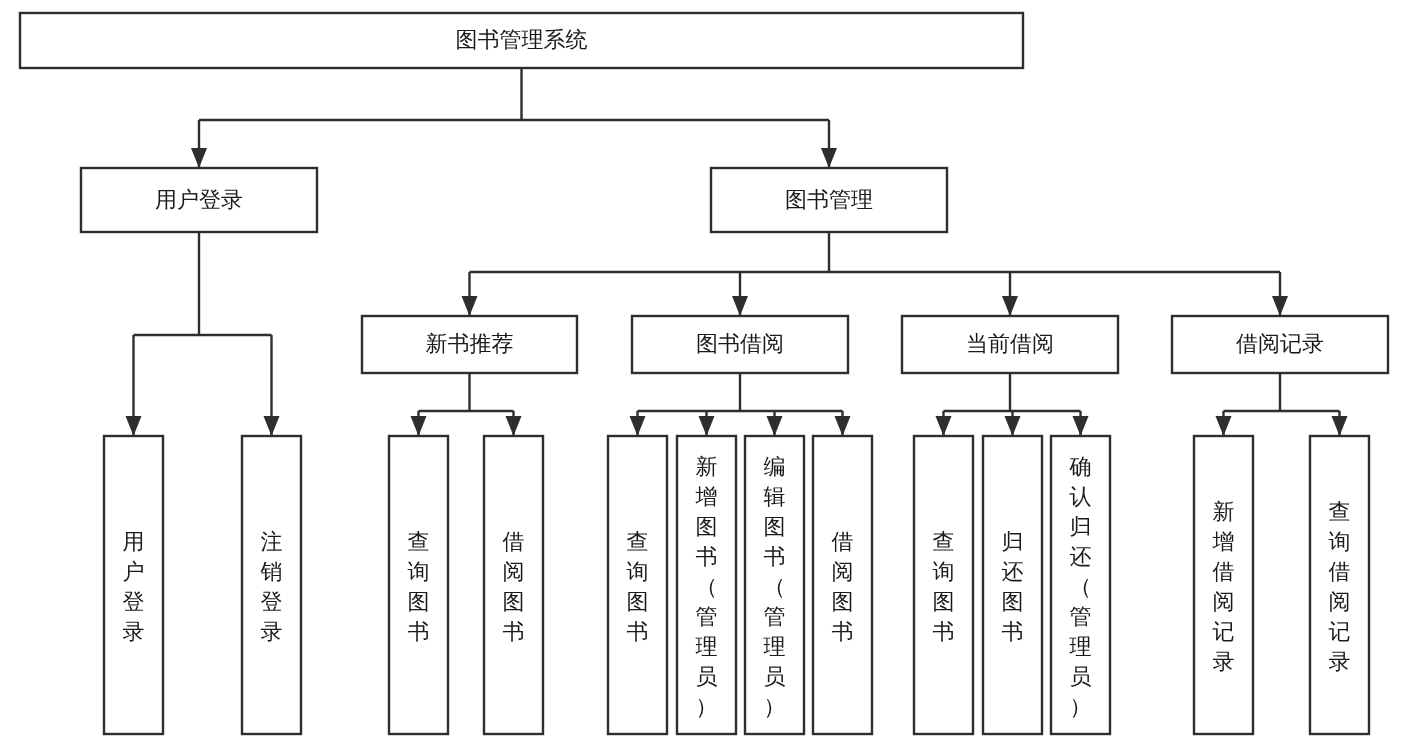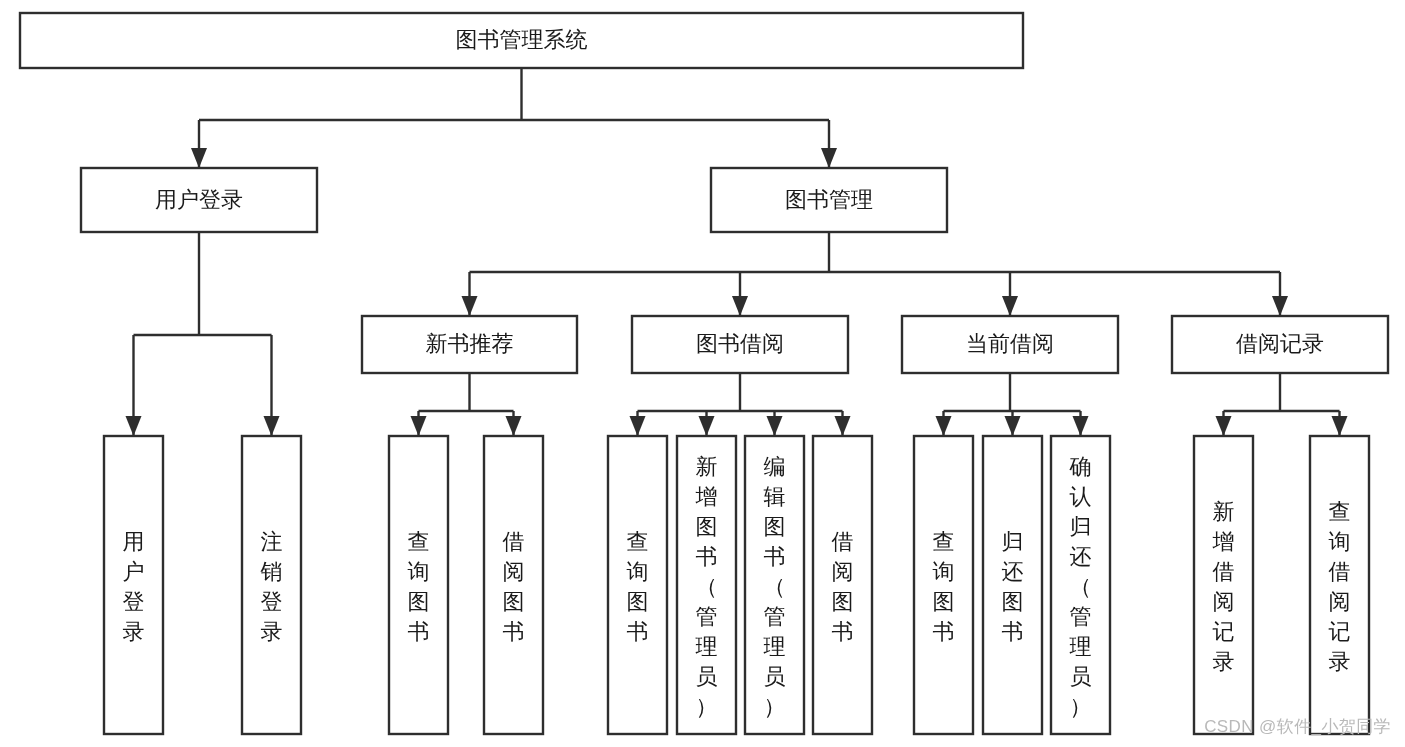--- a/index.html
+++ b/index.html
@@ -203,14 +203,13 @@
         <g>
           <rect x="1194" y="436" width="59" height="298" class="node-box"></rect>
           <text x="1223.5" y="519" class="node-label-vertical"><tspan x="1223.5" dy="0">新</tspan><tspan x="1223.5" dy="30">增</tspan><tspan x="1223.5" dy="30">借</tspan><tspan x="1223.5" dy="30">阅</tspan><tspan x="1223.5" dy="30">记</tspan><tspan x="1223.5" dy="30">录</tspan></text>
         </g>
         <g>
           <rect x="1310" y="436" width="59" height="298" class="node-box"></rect>
           <text x="1339.5" y="519" class="node-label-vertical"><tspan x="1339.5" dy="0">查</tspan><tspan x="1339.5" dy="30">询</tspan><tspan x="1339.5" dy="30">借</tspan><tspan x="1339.5" dy="30">阅</tspan><tspan x="1339.5" dy="30">记</tspan><tspan x="1339.5" dy="30">录</tspan></text>
         </g>
       </g>
   </svg>
-  <div class="watermark-text">CSDN @软件_小贺同学</div>
 </div>
 
 </body></html>

